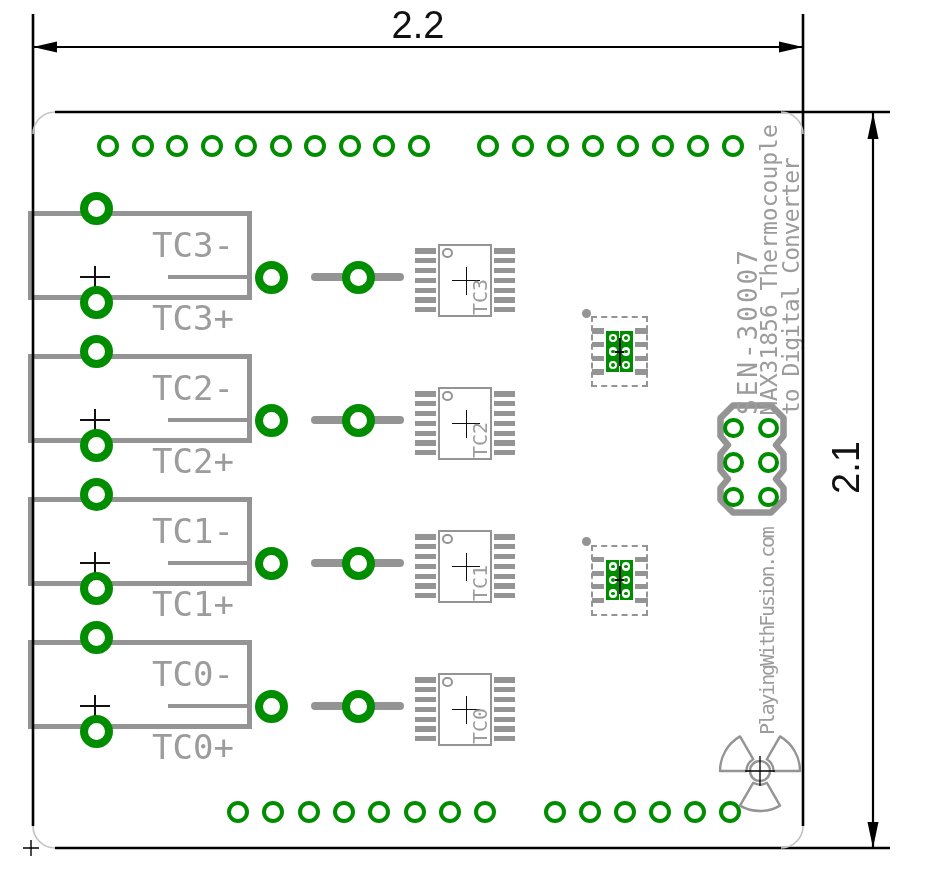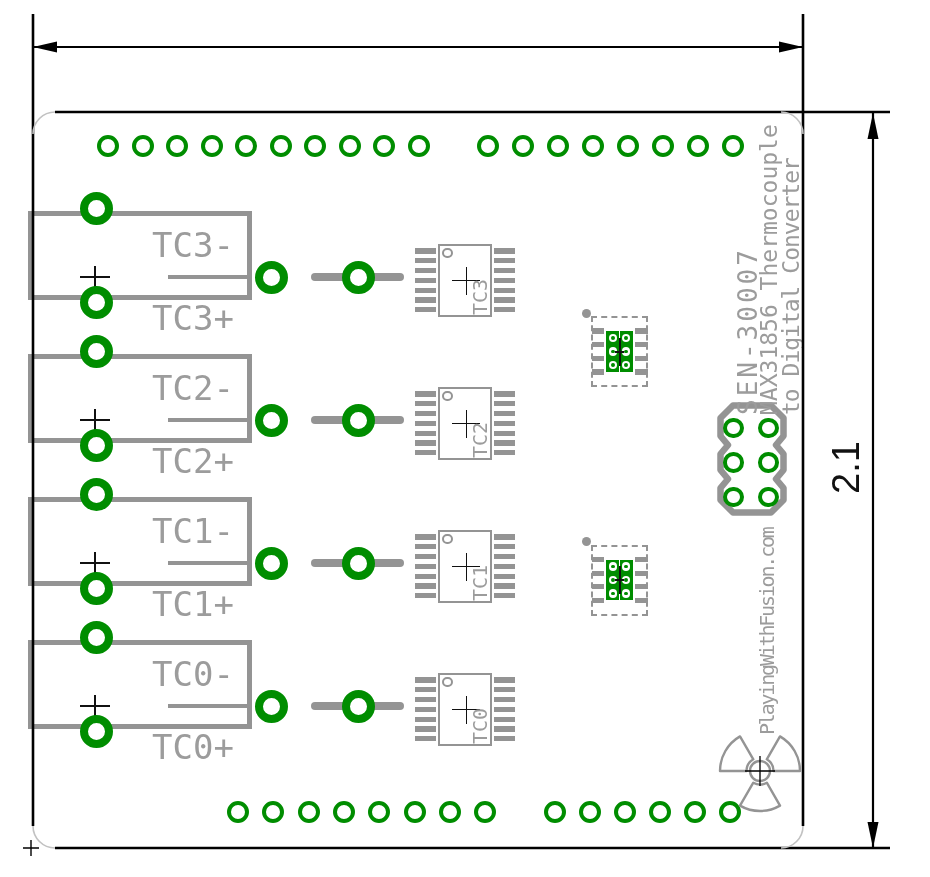--- a/index.html
+++ b/index.html
@@ -277,14 +277,15 @@
     <path d="M23,848 H39 M31,840 V856" stroke="#000000" stroke-width="1.4" fill="none"></path>
     <g transform="translate(712,723)">
       <path d="M28,13.4 A40,40 0 0 0 8,48 L34.5,48 A13.5,13.5 0 0 1 41.3,36.3 Z" fill="#ffffff" stroke="#949494" stroke-width="2.4" stroke-linejoin="round"></path>
       <path d="M88,48 A40,40 0 0 0 68,13.4 L54.8,36.3 A13.5,13.5 0 0 1 61.5,48 Z" fill="#ffffff" stroke="#949494" stroke-width="2.4" stroke-linejoin="round"></path>
       <path d="M28,82.6 A40,40 0 0 0 68,82.6 L54.8,59.7 A13.5,13.5 0 0 1 41.3,59.7 Z" fill="#ffffff" stroke="#949494" stroke-width="2.4" stroke-linejoin="round"></path>
       <circle cx="48" cy="48" r="10" fill="#ffffff" stroke="#949494" stroke-width="2.4"></circle>
       <path d="M33,48 H63 M48,33 V63" stroke="#000000" stroke-width="1.3"></path>
     </g>
   </svg>
 
+  <div class="dimtext" id="dim-w">2.2</div>
   <div class="dimtext" id="dim-h">2.1</div>
 </div>
 
 </body></html>

